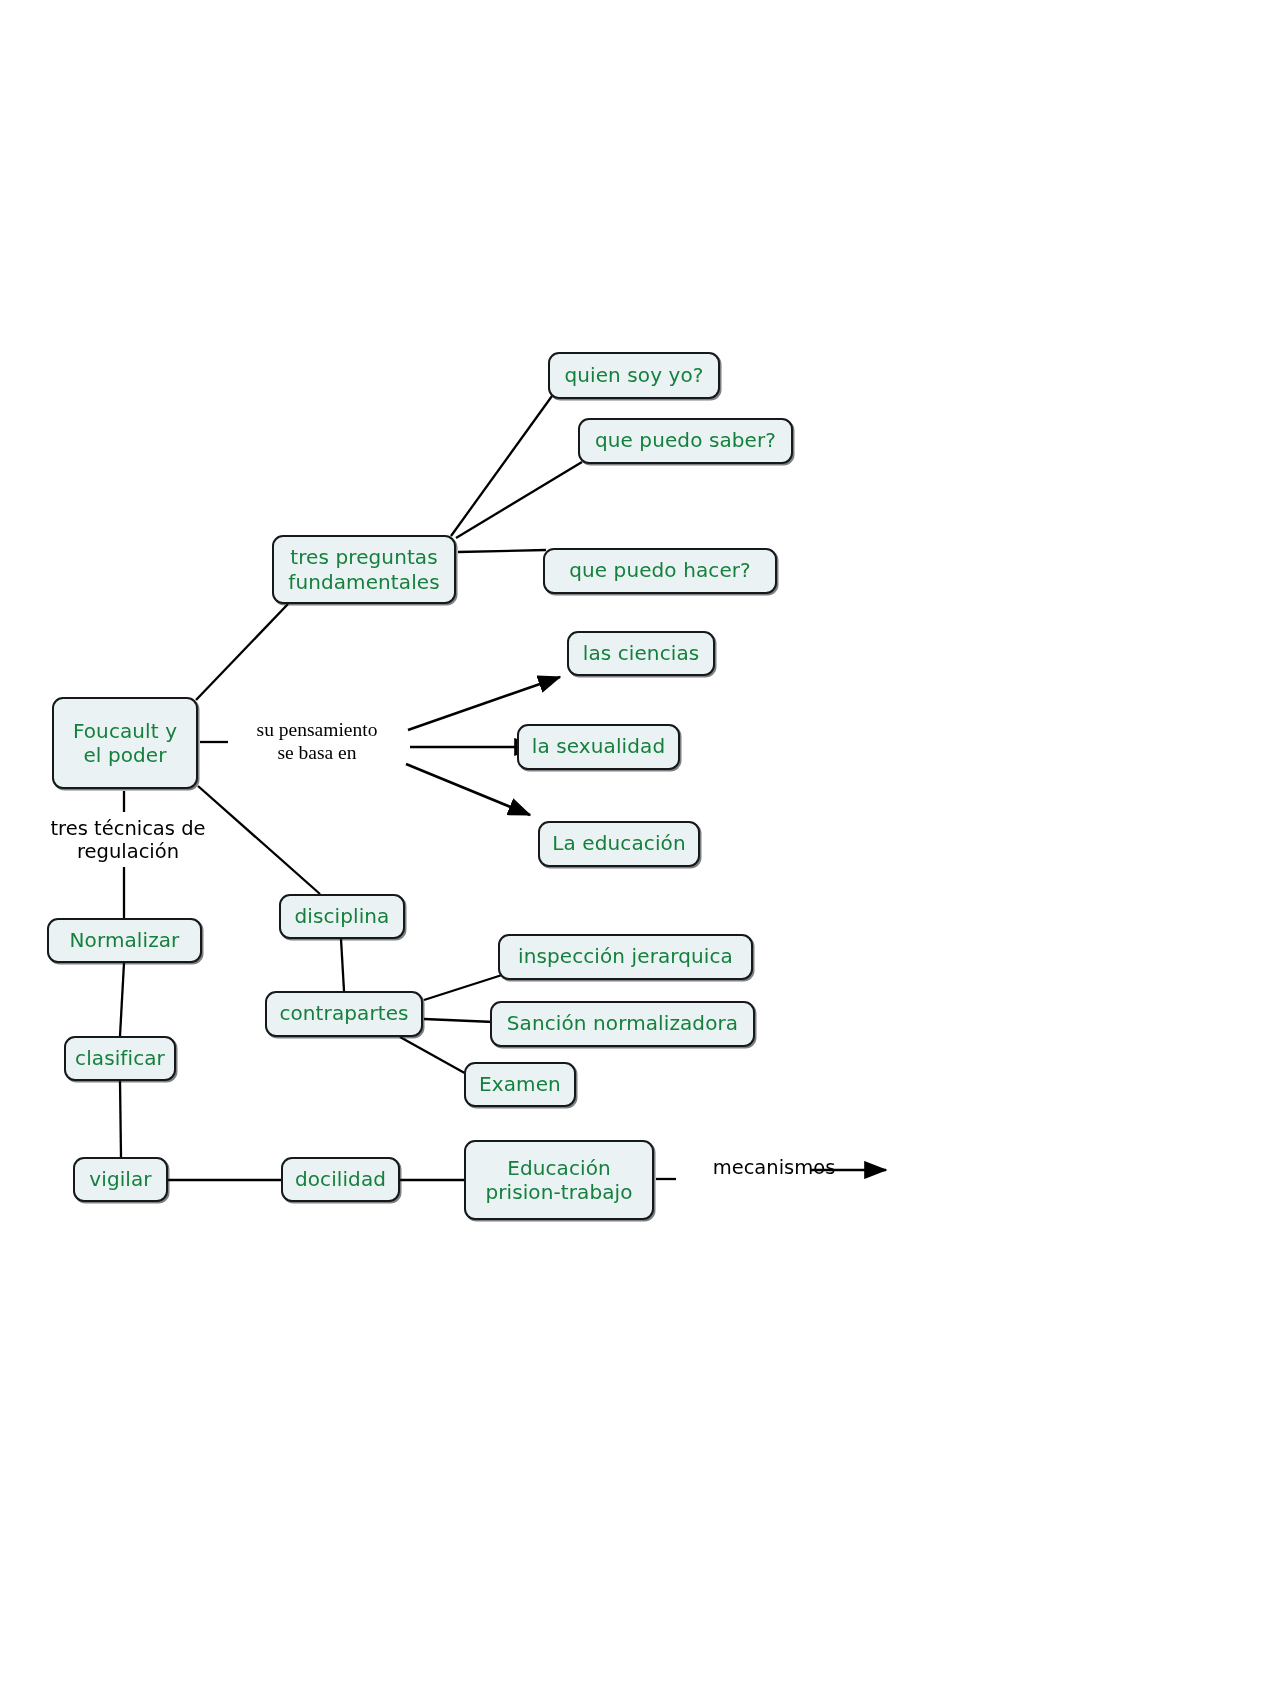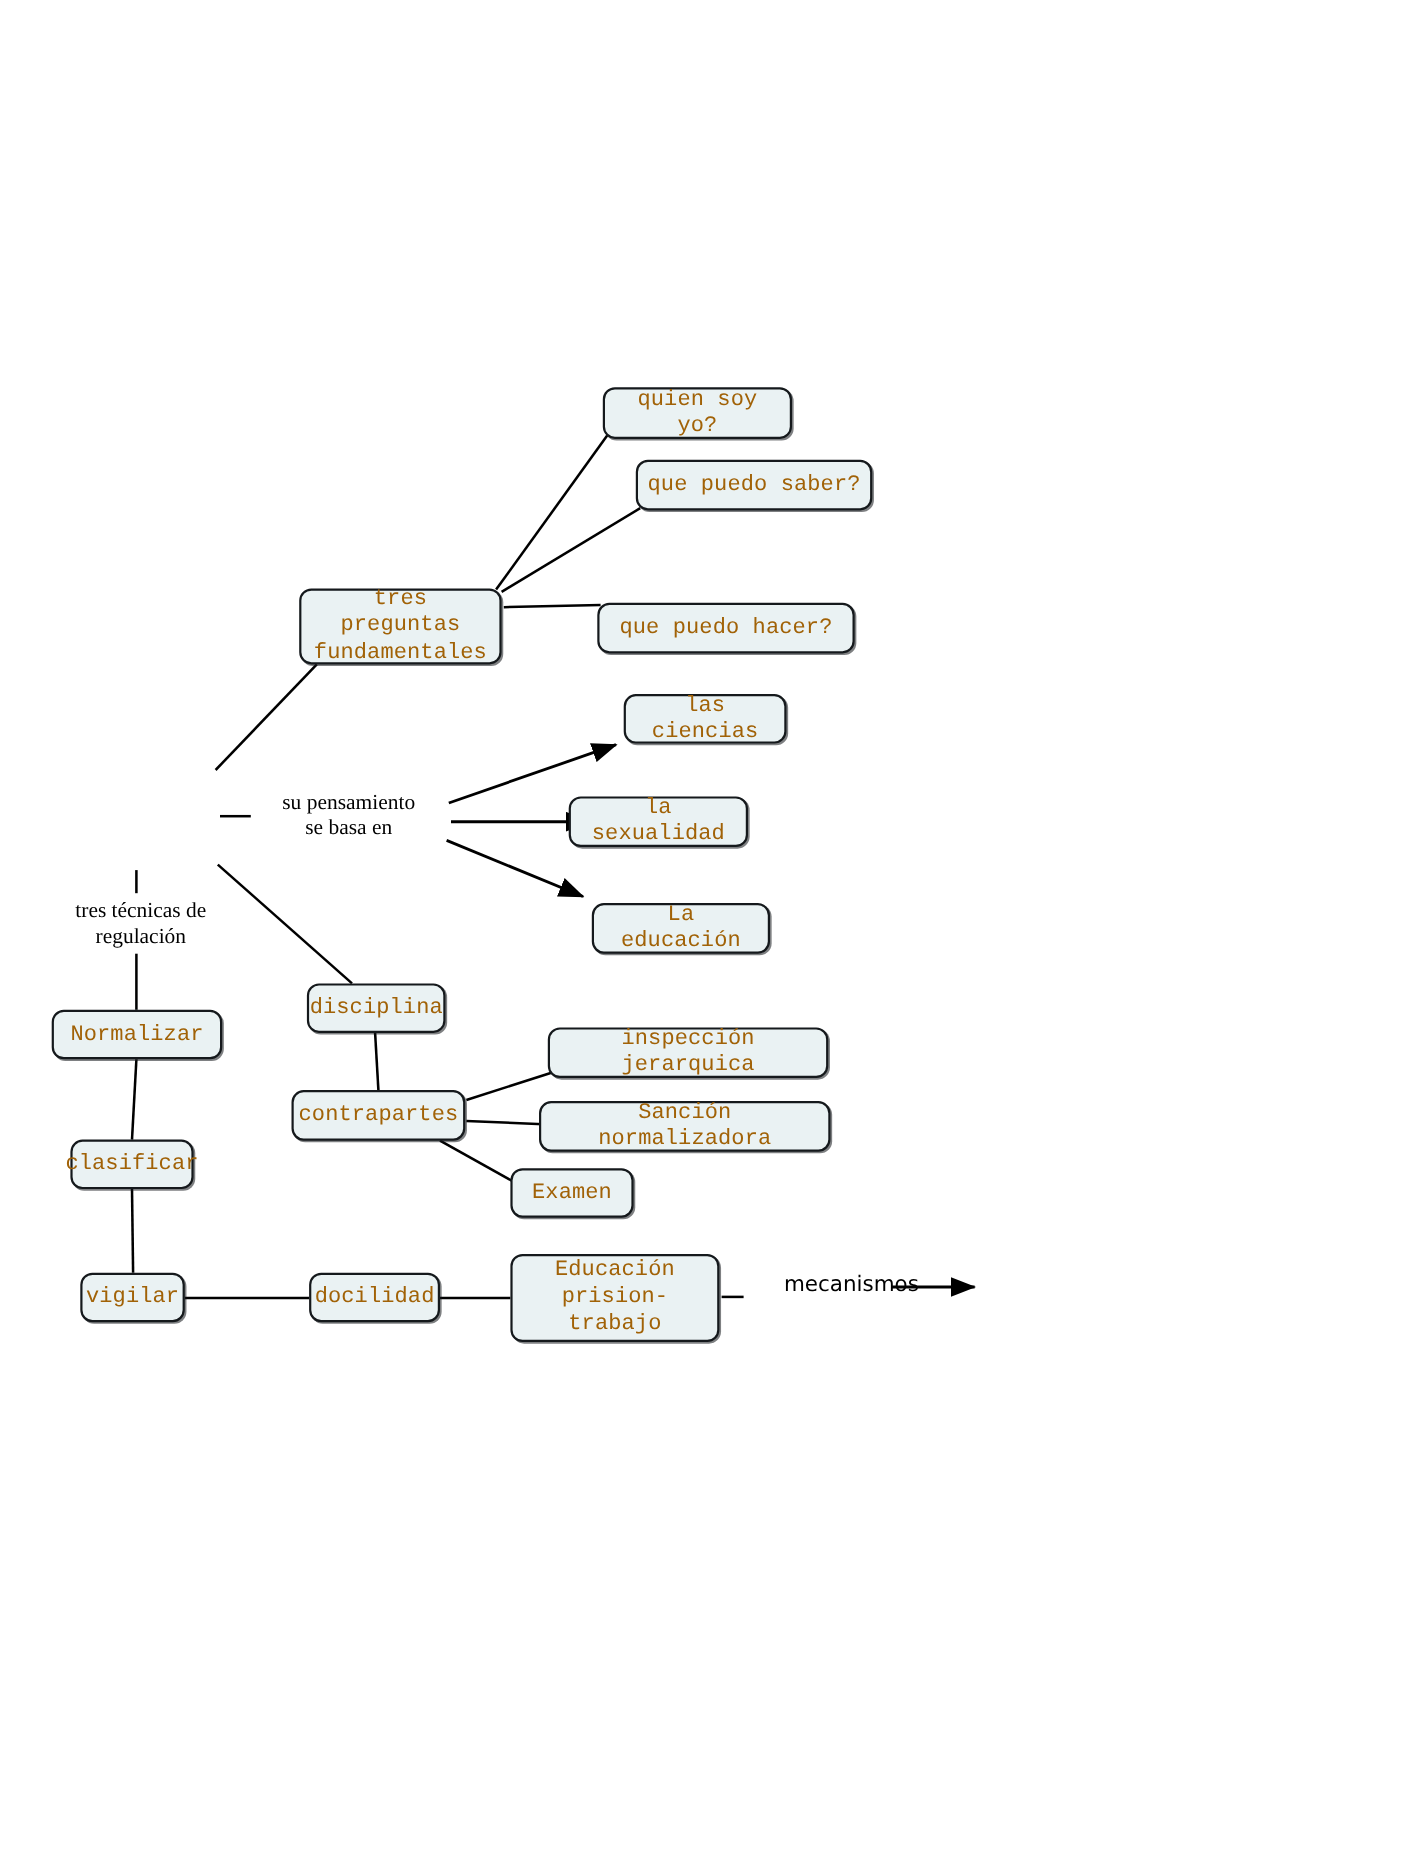--- a/index.html
+++ b/index.html
@@ -30,28 +30,27 @@
   .node {
     position: absolute;
     box-sizing: border-box;
     background: #eaf2f3;
     border: 2.2px solid #15191c;
     border-radius: 11px;
     display: flex;
     align-items: center;
     justify-content: center;
     text-align: center;
-    color: #a16207;
+    color: #15803d;
     font-size: 20px;
     line-height: 1.18;
     letter-spacing: 0.1px;
     box-shadow: 1.5px 1.5px 0 0 rgba(20,24,28,0.55);
     white-space: pre-line;
     padding: 2px 8px;
-    font-family: Liberation Mono, monospace;
   }
   .node.two-line {
     line-height: 1.22;
   }
   .link-label {
     position: absolute;
     color: #000000;
     font-size: 19.5px;
     line-height: 1.2;
     text-align: center;
@@ -107,20 +106,22 @@
 
     <line x1="168" y1="1180" x2="281" y2="1180" stroke="#000000" stroke-width="2.3"></line>
 
     <line x1="400" y1="1180" x2="464" y2="1180" stroke="#000000" stroke-width="2.3"></line>
 
     <line x1="656" y1="1179" x2="676" y2="1179" stroke="#000000" stroke-width="2.3"></line>
 
     <line x1="810" y1="1170" x2="886" y2="1170" stroke="#000000" stroke-width="2.6" marker-end="url(#arrowhead)"></line>
   </svg>
 
+  <div class="node two-line" style="left:52px; top:697px; width:146px; height:92px;">Foucault y
+el poder</div>
 
   <div class="node two-line" style="left:272px; top:535px; width:184px; height:69px;">tres preguntas
 fundamentales</div>
 
   <div class="node" style="left:548px; top:352px; width:172px; height:47px;">quien soy yo?</div>
 
   <div class="node" style="left:578px; top:418px; width:215px; height:46px;">que puedo saber?</div>
 
   <div class="node" style="left:543px; top:548px; width:234px; height:46px;text-align:center;">que puedo hacer?</div>
 
@@ -148,18 +149,18 @@
 
   <div class="node" style="left:281px; top:1157px; width:119px; height:45px;">docilidad</div>
 
   <div class="node two-line" style="left:464px; top:1140px; width:190px; height:80px;">Educación
 prision-trabajo</div>
 
 
   <div class="link-label" style="left:228px; top:718px; width:178px;font-family:Liberation Serif, serif;">su pensamiento
 se basa en</div>
 
-  <div class="link-label" style="left:38px; top:817px; width:180px;font-family:Liberation Serif, serif;">tres técnicas de
+  <div class="link-label" style="left:38px; top:817px; width:180px;">tres técnicas de
 regulación</div>
 
   <div class="link-label" style="left:674px; top:1156px; width:132px;margin-left:34px;">mecanismos</div>
 
 </div>
 
 </body></html>

